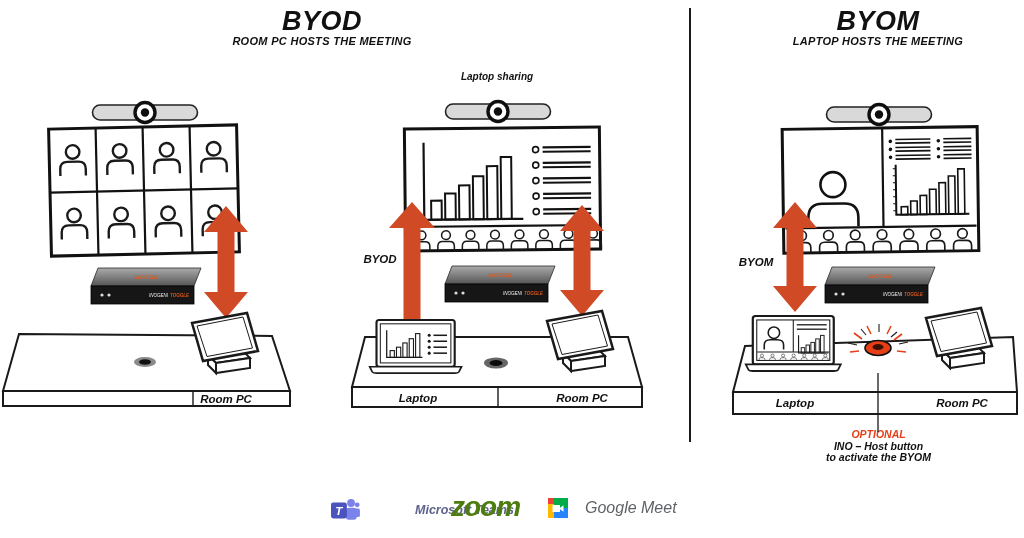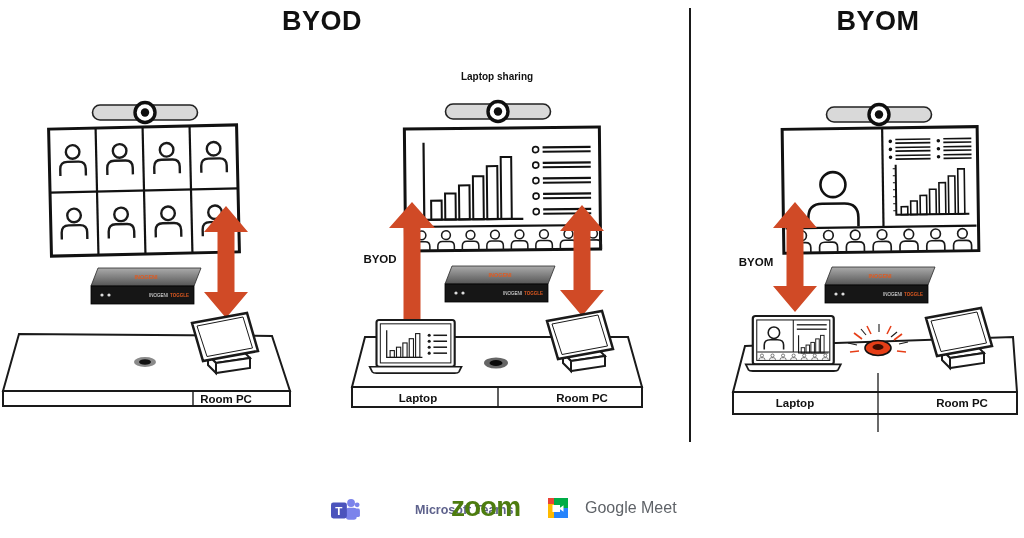--- a/index.html
+++ b/index.html
@@ -1,41 +1,48 @@
 <!DOCTYPE html>
 <html><head>
 <meta charset="utf-8">
 <style>
   html,body{margin:0;padding:0;background:#fff;}
   #stage{position:relative;width:1024px;height:538px;background:#fff;overflow:hidden;
-         font-family:"Liberation Sans",sans-serif;color:#111;}
+         font-family:"Liberation Sans",sans-serif;color:#111;font-style:italic;}
   .abs{position:absolute;}
   .title{font-size:27px;font-weight:800;letter-spacing:.5px;text-align:center;}
   .subtitle{font-size:11px;font-weight:700;letter-spacing:.3px;text-align:center;}
   .caption{font-size:10px;font-weight:700;text-align:center;}
   .arrowlabel{font-size:11.5px;font-weight:700;text-align:center;}
   .optional{font-size:10.5px;line-height:11.5px;font-weight:700;text-align:center;}
   svg text{font-family:"Liberation Sans",sans-serif;}
   .tablelabel{font-size:11.5px;font-weight:700;fill:#111;}
   .logo{position:absolute;display:flex;align-items:center;gap:8px;}
   .teams-text{font-size:12.5px;font-weight:700;padding-left:47px;}
   .zoom-word{font-size:28px;font-weight:700;letter-spacing:-1px;}
   .meet-text{font-size:16px;font-weight:500;}
 </style>
 </head>
 <body>
 
 <div id="stage">
 
   <div class="abs title" style="left:232px;top:6px;width:180px;">BYOD</div>
+  <div class="abs subtitle" style="left:212px;top:35px;width:220px;">ROOM PC HOSTS THE MEETING</div>
   <div class="abs title" style="left:788px;top:6px;width:180px;">BYOM</div>
+  <div class="abs subtitle" style="left:768px;top:35px;width:220px;">LAPTOP HOSTS THE MEETING</div>
   <div class="abs caption" style="left:427px;top:71px;width:140px;">Laptop sharing</div>
   <div class="abs arrowlabel" style="left:351px;top:253px;width:58px;">BYOD</div>
   <div class="abs arrowlabel" style="left:727px;top:256px;width:58px;">BYOM</div>
 
+  <div class="abs optional" style="left:806px;top:429px;width:145px;">
+    <div style="color: rgb(230, 62, 23);">OPTIONAL</div>
+    <div>INO – Host button</div>
+    <div>to activate the BYOM</div>
+  </div>
 
   <svg class="abs" style="left:0;top:0;" width="1024" height="538" viewBox="0 0 1024 538">
     <defs>
       <linearGradient id="codecGrad" x1="0" y1="0" x2="0" y2="1">
         <stop offset="0" stop-color="#ababab"></stop>
           <stop offset="1" stop-color="#555"></stop>
       </linearGradient>
 
       <g id="person" fill="none" stroke="#1a1a1a" stroke-width="2.8">
         <circle cx="20" cy="11" r="8"></circle>

